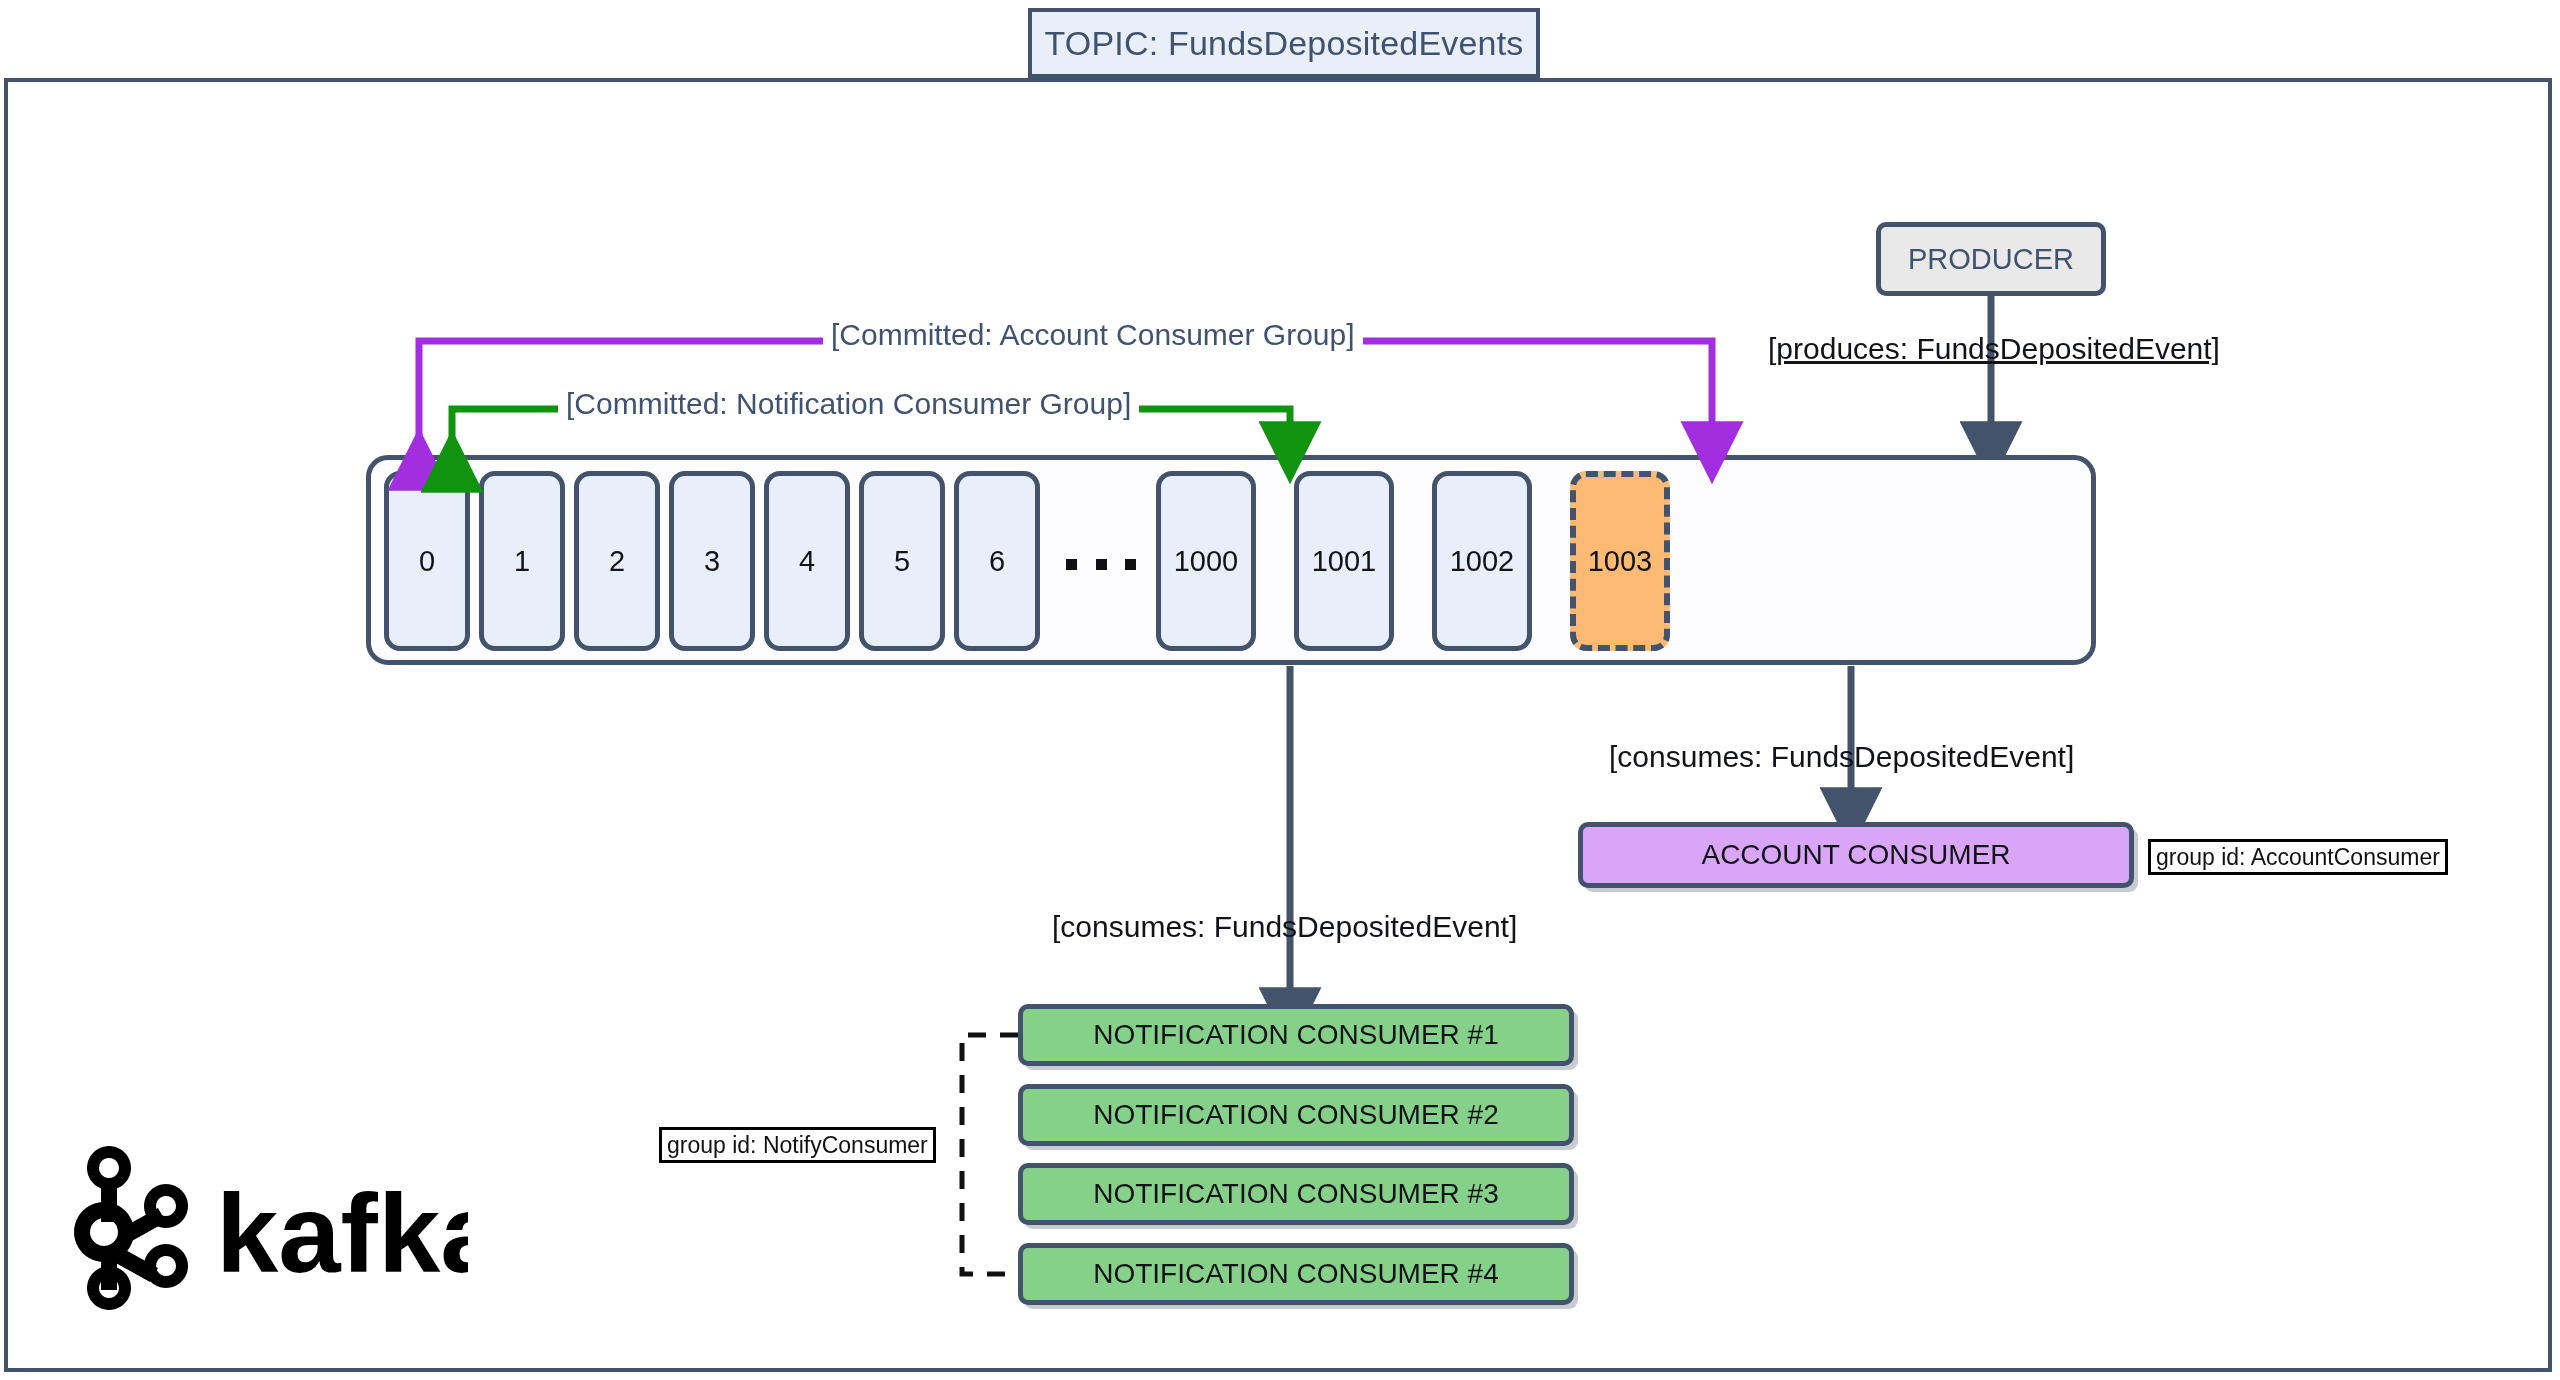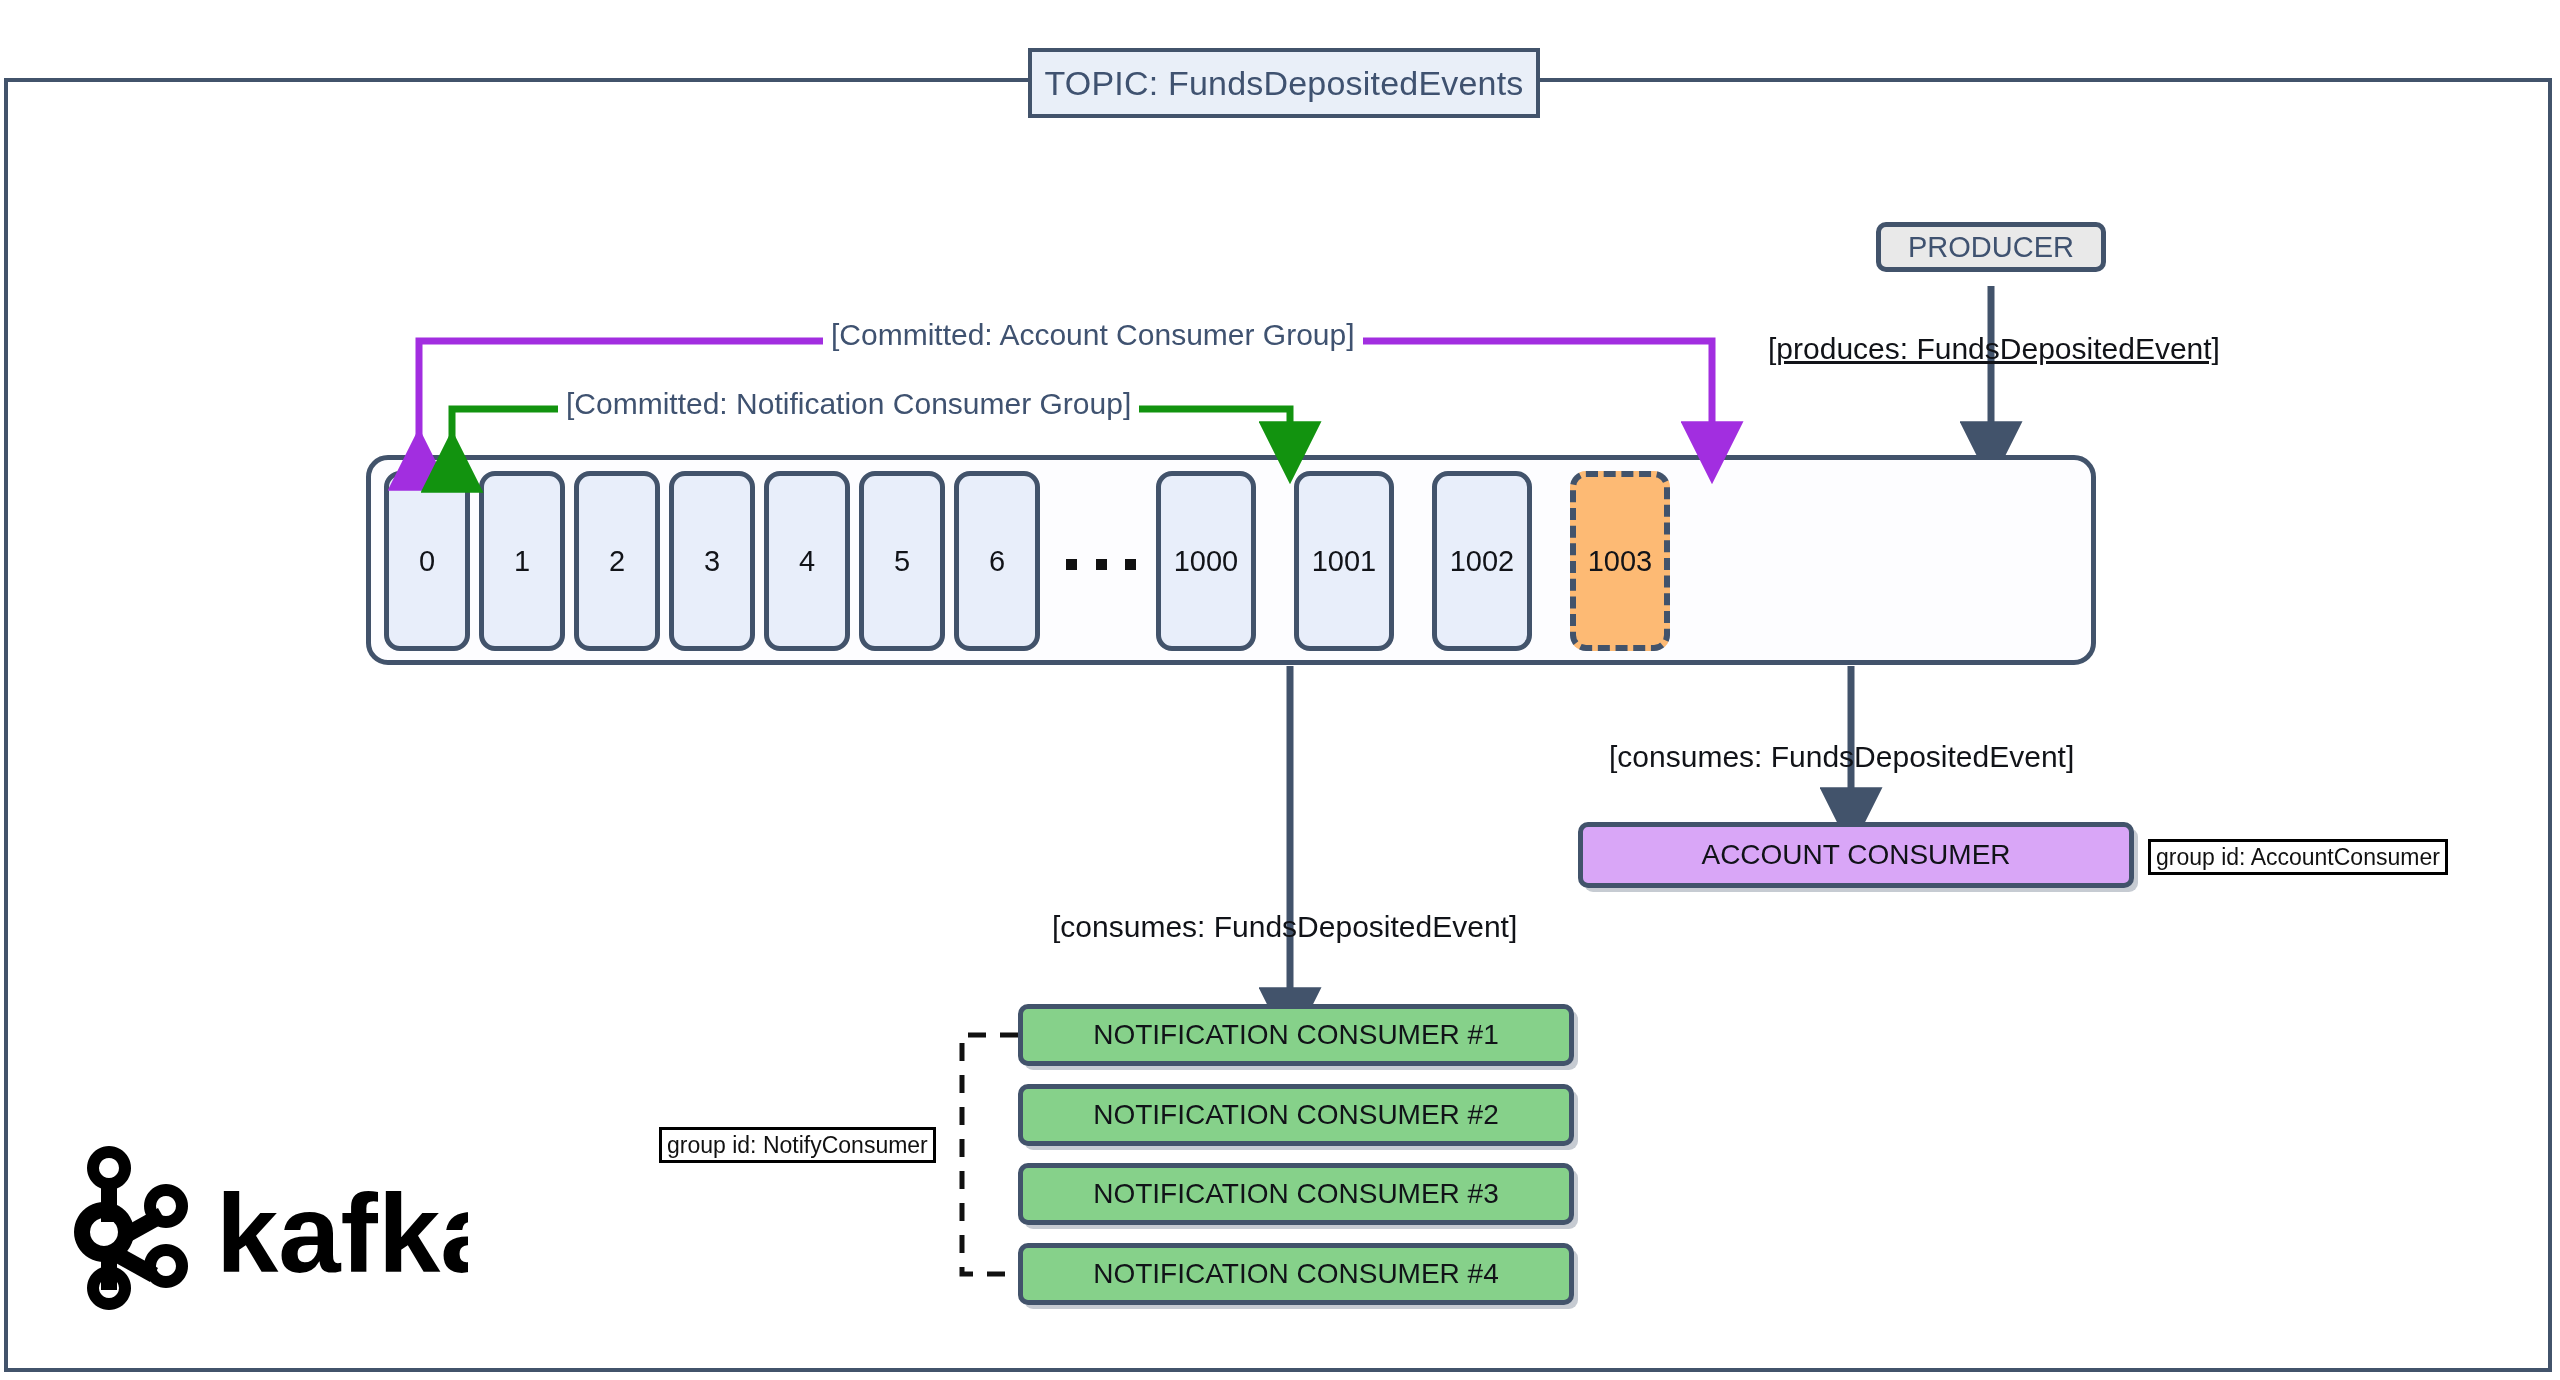--- a/index.html
+++ b/index.html
@@ -8,21 +8,21 @@
     font-family:"Liberation Sans","DejaVu Sans",sans-serif;
     background:#ffffff;
   }
   .stage{position:absolute;left:0;top:0;width:2560px;height:1380px;}
 
   
   #topic-chip{
     position:absolute;left:1028px;top:8px;width:504px;height:62px;
     background:#e9eff8;border:4px solid #42536b;
     display:flex;align-items:center;justify-content:center;
-    font-size:34px;color:#3f5270;letter-spacing:.2px;z-index:6;margin-top:40px;
+    font-size:34px;color:#3f5270;letter-spacing:.2px;z-index:6;
   }
 
   
   #topic-box{
     position:absolute;left:4px;top:78px;width:2548px;height:1294px;
     border:4px solid #42536b;background:#ffffff;box-sizing:border-box;z-index:1;
   }
 
   
   #log-container{
@@ -48,21 +48,21 @@
   #ellipsis i{display:block;width:11px;height:11px;background:#111;}
 
   
   .node{
     position:absolute;box-sizing:border-box;
     display:flex;align-items:center;justify-content:center;
     border:5px solid #42536b;
     font-size:28px;color:#111318;z-index:5;
   }
   #producer-box{
-    left:1876px;top:222px;width:230px;height:50px;
+    left:1876px;top:222px;width:230px;height:74px;
     background:#e9e9e9;border-radius:10px;color:#3f5270;font-size:29px;
   }
   #account-consumer-box{
     left:1578px;top:822px;width:556px;height:66px;
     background:#d9a6f7;border-radius:10px;
     box-shadow:5px 5px 0 -1px rgba(66,83,107,.30);
     align-items:center;
   }
   .nc-box{
     left:1018px;width:556px;height:62px;background:#86d18a;border-radius:10px;

